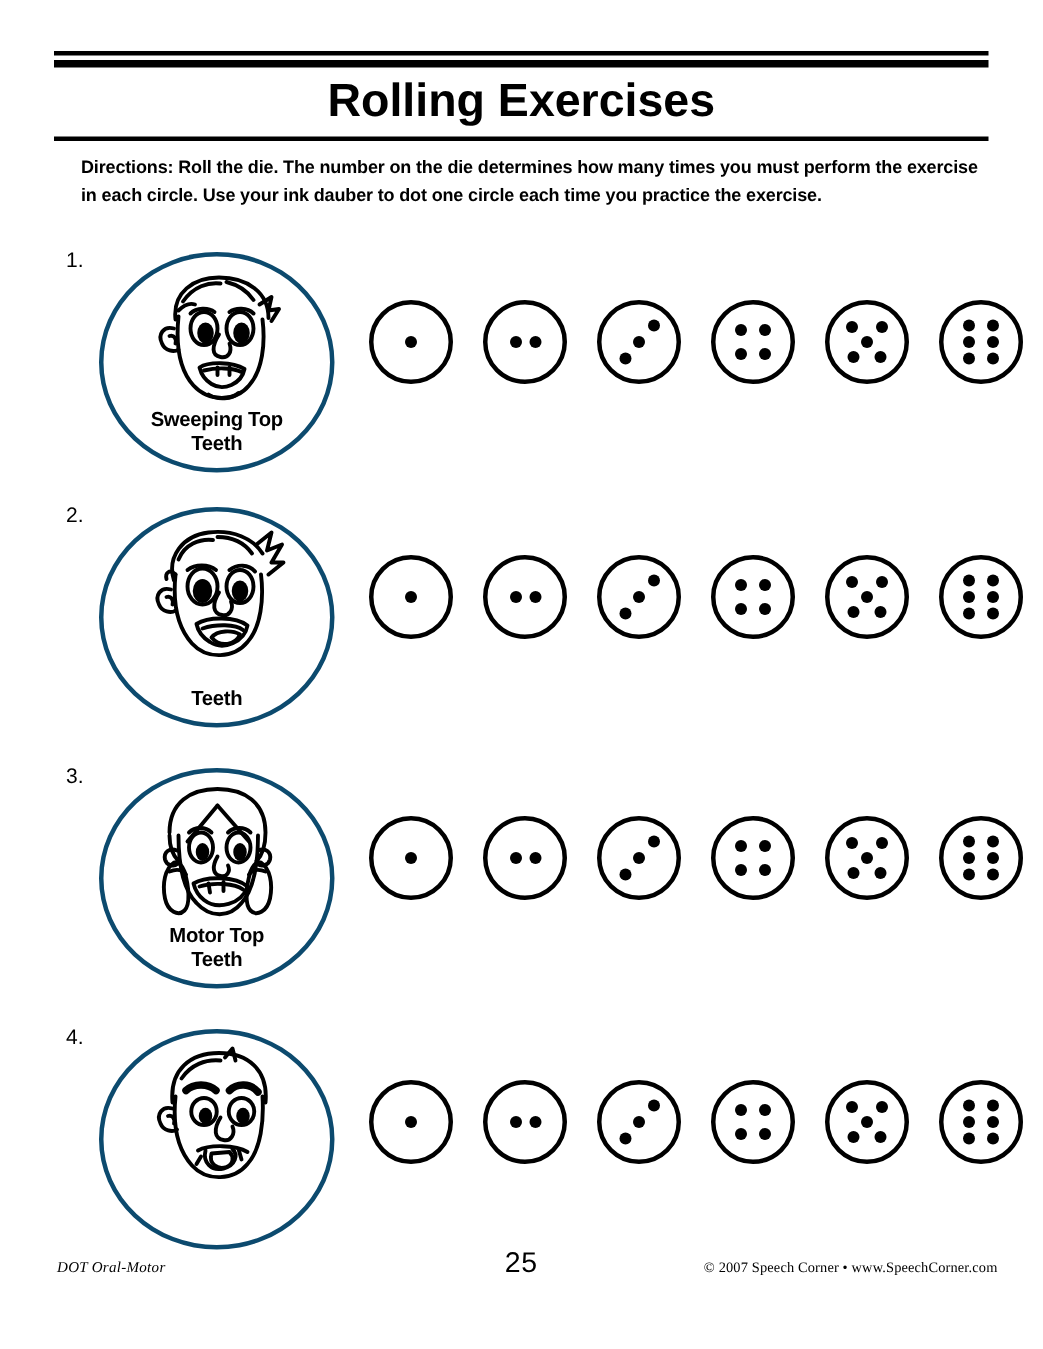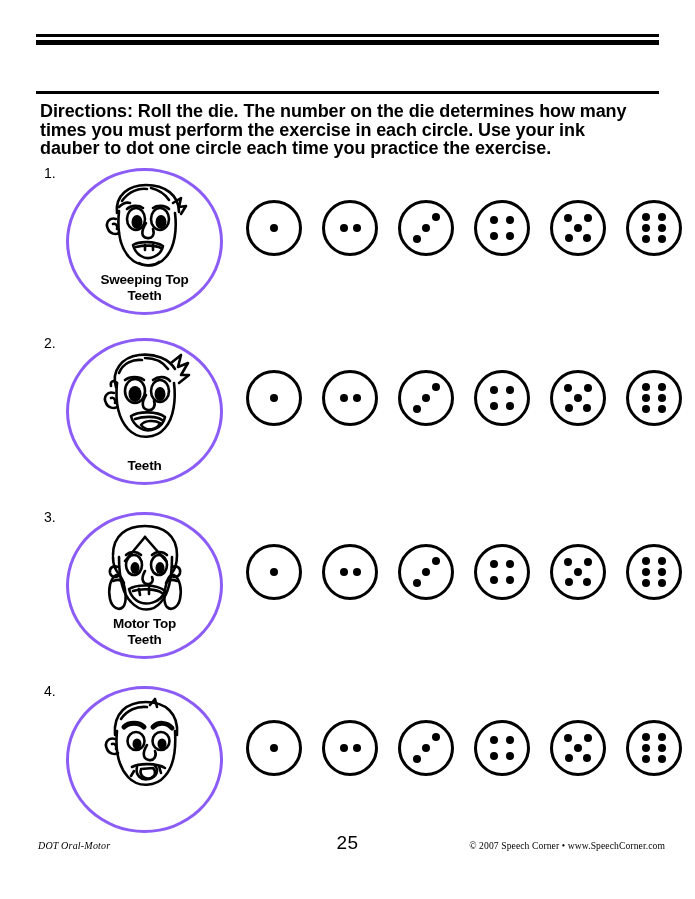--- a/index.html
+++ b/index.html
@@ -60,24 +60,24 @@
     position: absolute;
     left: 36px;
     top: 91px;
     width: 623px;
     height: 0;
     border-top: 3px solid #000;
   }
 
   .directions {
     position: absolute;
-    left: 40px;
+    left: 54px;
     top: 102px;
     width: 608px;
-    font-size: 18px;
+    font-size: 12px;
     font-weight: bold;
     line-height: 18.5px;
     letter-spacing: -0.1px;
   }
 
   
   .row {
     position: absolute;
     left: 0;
     width: 695px;
@@ -92,21 +92,21 @@
     font-weight: normal;
     line-height: 16px;
   }
 
   .face-badge {
     position: absolute;
     left: 66px;
     top: 6px;
     width: 157px;
     height: 147px;
-    border: 3px solid #8b5cf6;
+    border: 3px solid #0c4a6e;
     border-radius: 50%;
     box-sizing: border-box;
     background: #fff;
   }
 
   .face-art {
     position: absolute;
     left: 50%;
     top: 8px;
     transform: translateX(-50%);
@@ -190,20 +190,21 @@
     white-space: nowrap;
   }
 </style>
 </head>
 <body>
 
 <div class="page">
 
   <div class="header-rule-top"></div>
 
+  <div class="title">Rolling Exercises</div>
 
   <div class="header-rule-bottom"></div>
 
   <div class="directions">Directions:  Roll the die.  The number on the die determines how many times you must perform the exercise in each circle.  Use your ink dauber to dot one circle each time you practice the exercise.</div>
 
   <div id="rows-container">
       <div class="row" style="top: 162px;">
         <div class="row-number">1.</div>
         <div class="face-badge">
           <div class="face-art">

